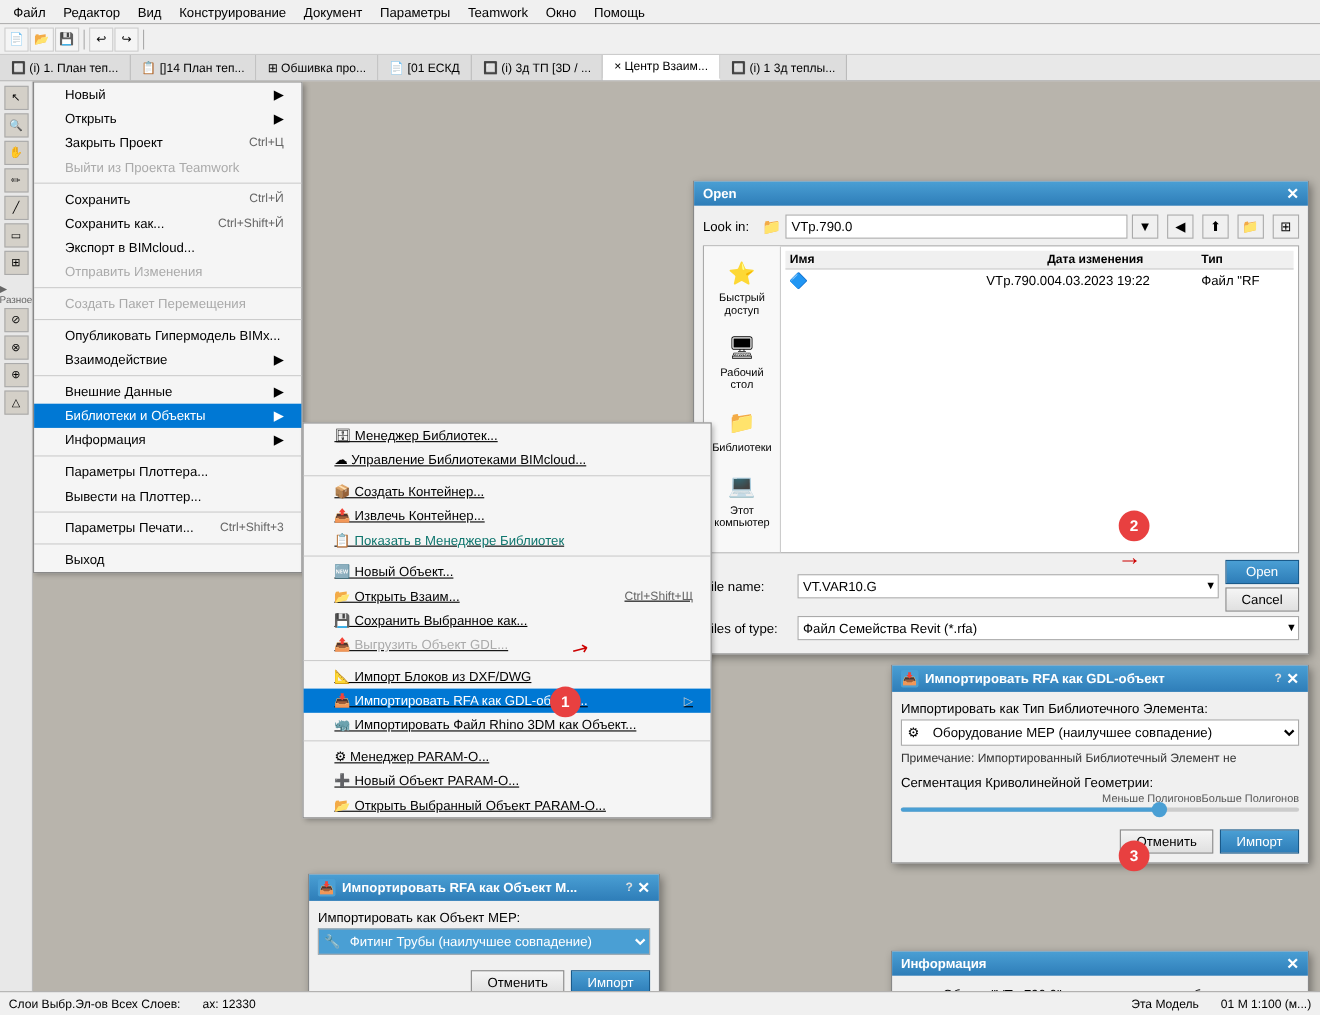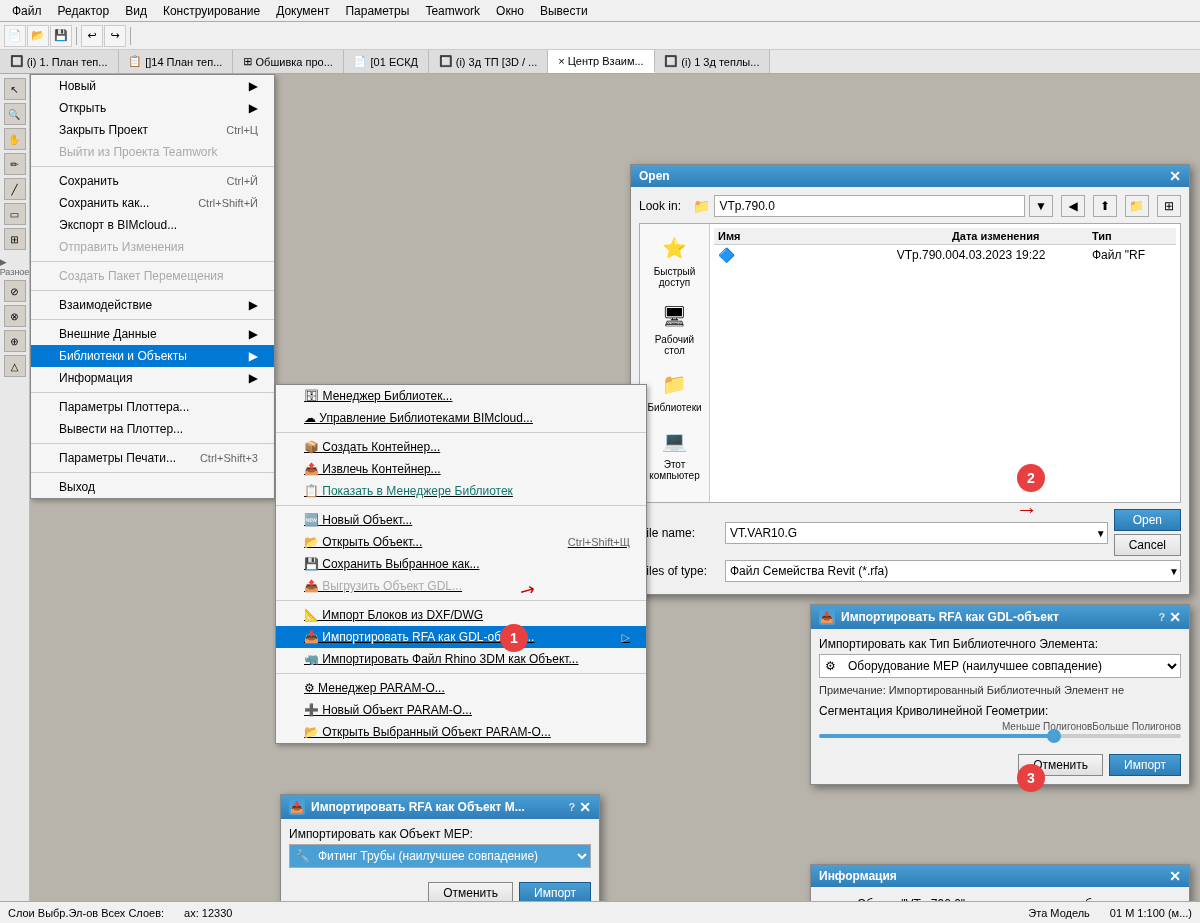--- a/index.html
+++ b/index.html
@@ -415,21 +415,21 @@
 
 <div class="menubar">
   <span class="menubar-item">Файл</span>
   <span class="menubar-item">Редактор</span>
   <span class="menubar-item">Вид</span>
   <span class="menubar-item">Конструирование</span>
   <span class="menubar-item">Документ</span>
   <span class="menubar-item">Параметры</span>
   <span class="menubar-item">Teamwork</span>
   <span class="menubar-item">Окно</span>
-  <span class="menubar-item">Вывести</span>
+  <span class="menubar-item">Помощь</span>
 </div>
 
 <div class="toolbar-area">
   <div class="toolbar-section">
     <div class="tool-btn">📄</div>
     <div class="tool-btn">📂</div>
     <div class="tool-btn">💾</div>
   </div>
   <div class="sep"></div>
   <div class="toolbar-section">
@@ -499,20 +499,23 @@
         </div>
         <div class="menu-item disabled">
           <span style="color:#aaa">Отправить Изменения</span>
         </div>
         <div class="menu-divider"></div>
         <div class="menu-item disabled">
           <span style="color:#aaa">Создать Пакет Перемещения</span>
         </div>
         <div class="menu-divider"></div>
         <div class="menu-item">
+          <span>Опубликовать Гипермодель BIMx...</span>
+        </div>
+        <div class="menu-item">
           <span>Взаимодействие</span>
             <span class="arrow">▶</span>
         </div>
         <div class="menu-divider"></div>
         <div class="menu-item">
           <span>Внешние Данные</span>
             <span class="arrow">▶</span>
         </div>
         <div class="menu-item highlighted">
           <span>Библиотеки и Объекты</span>
@@ -555,21 +558,21 @@
           <span>📤 Извлечь Контейнер...</span>
         </div>
         <div class="menu-item disabled">
           <span style="color:#0f766e">📋 Показать в Менеджере Библиотек</span>
         </div>
         <div class="menu-divider"></div>
         <div class="menu-item">
           <span>🆕 Новый Объект...</span>
         </div>
         <div class="menu-item">
-          <span>📂 Открыть Объект...</span>
+          <span>📂 Открыть Взаим...</span>
             <span class="shortcut">Ctrl+Shift+Щ</span>
         </div>
         <div class="menu-item">
           <span>💾 Сохранить Выбранное как...</span>
         </div>
         <div class="menu-item disabled">
           <span style="color:#aaa">📤 Выгрузить Объект GDL...</span>
         </div>
         <div class="menu-divider"></div>
         <div class="menu-item">

